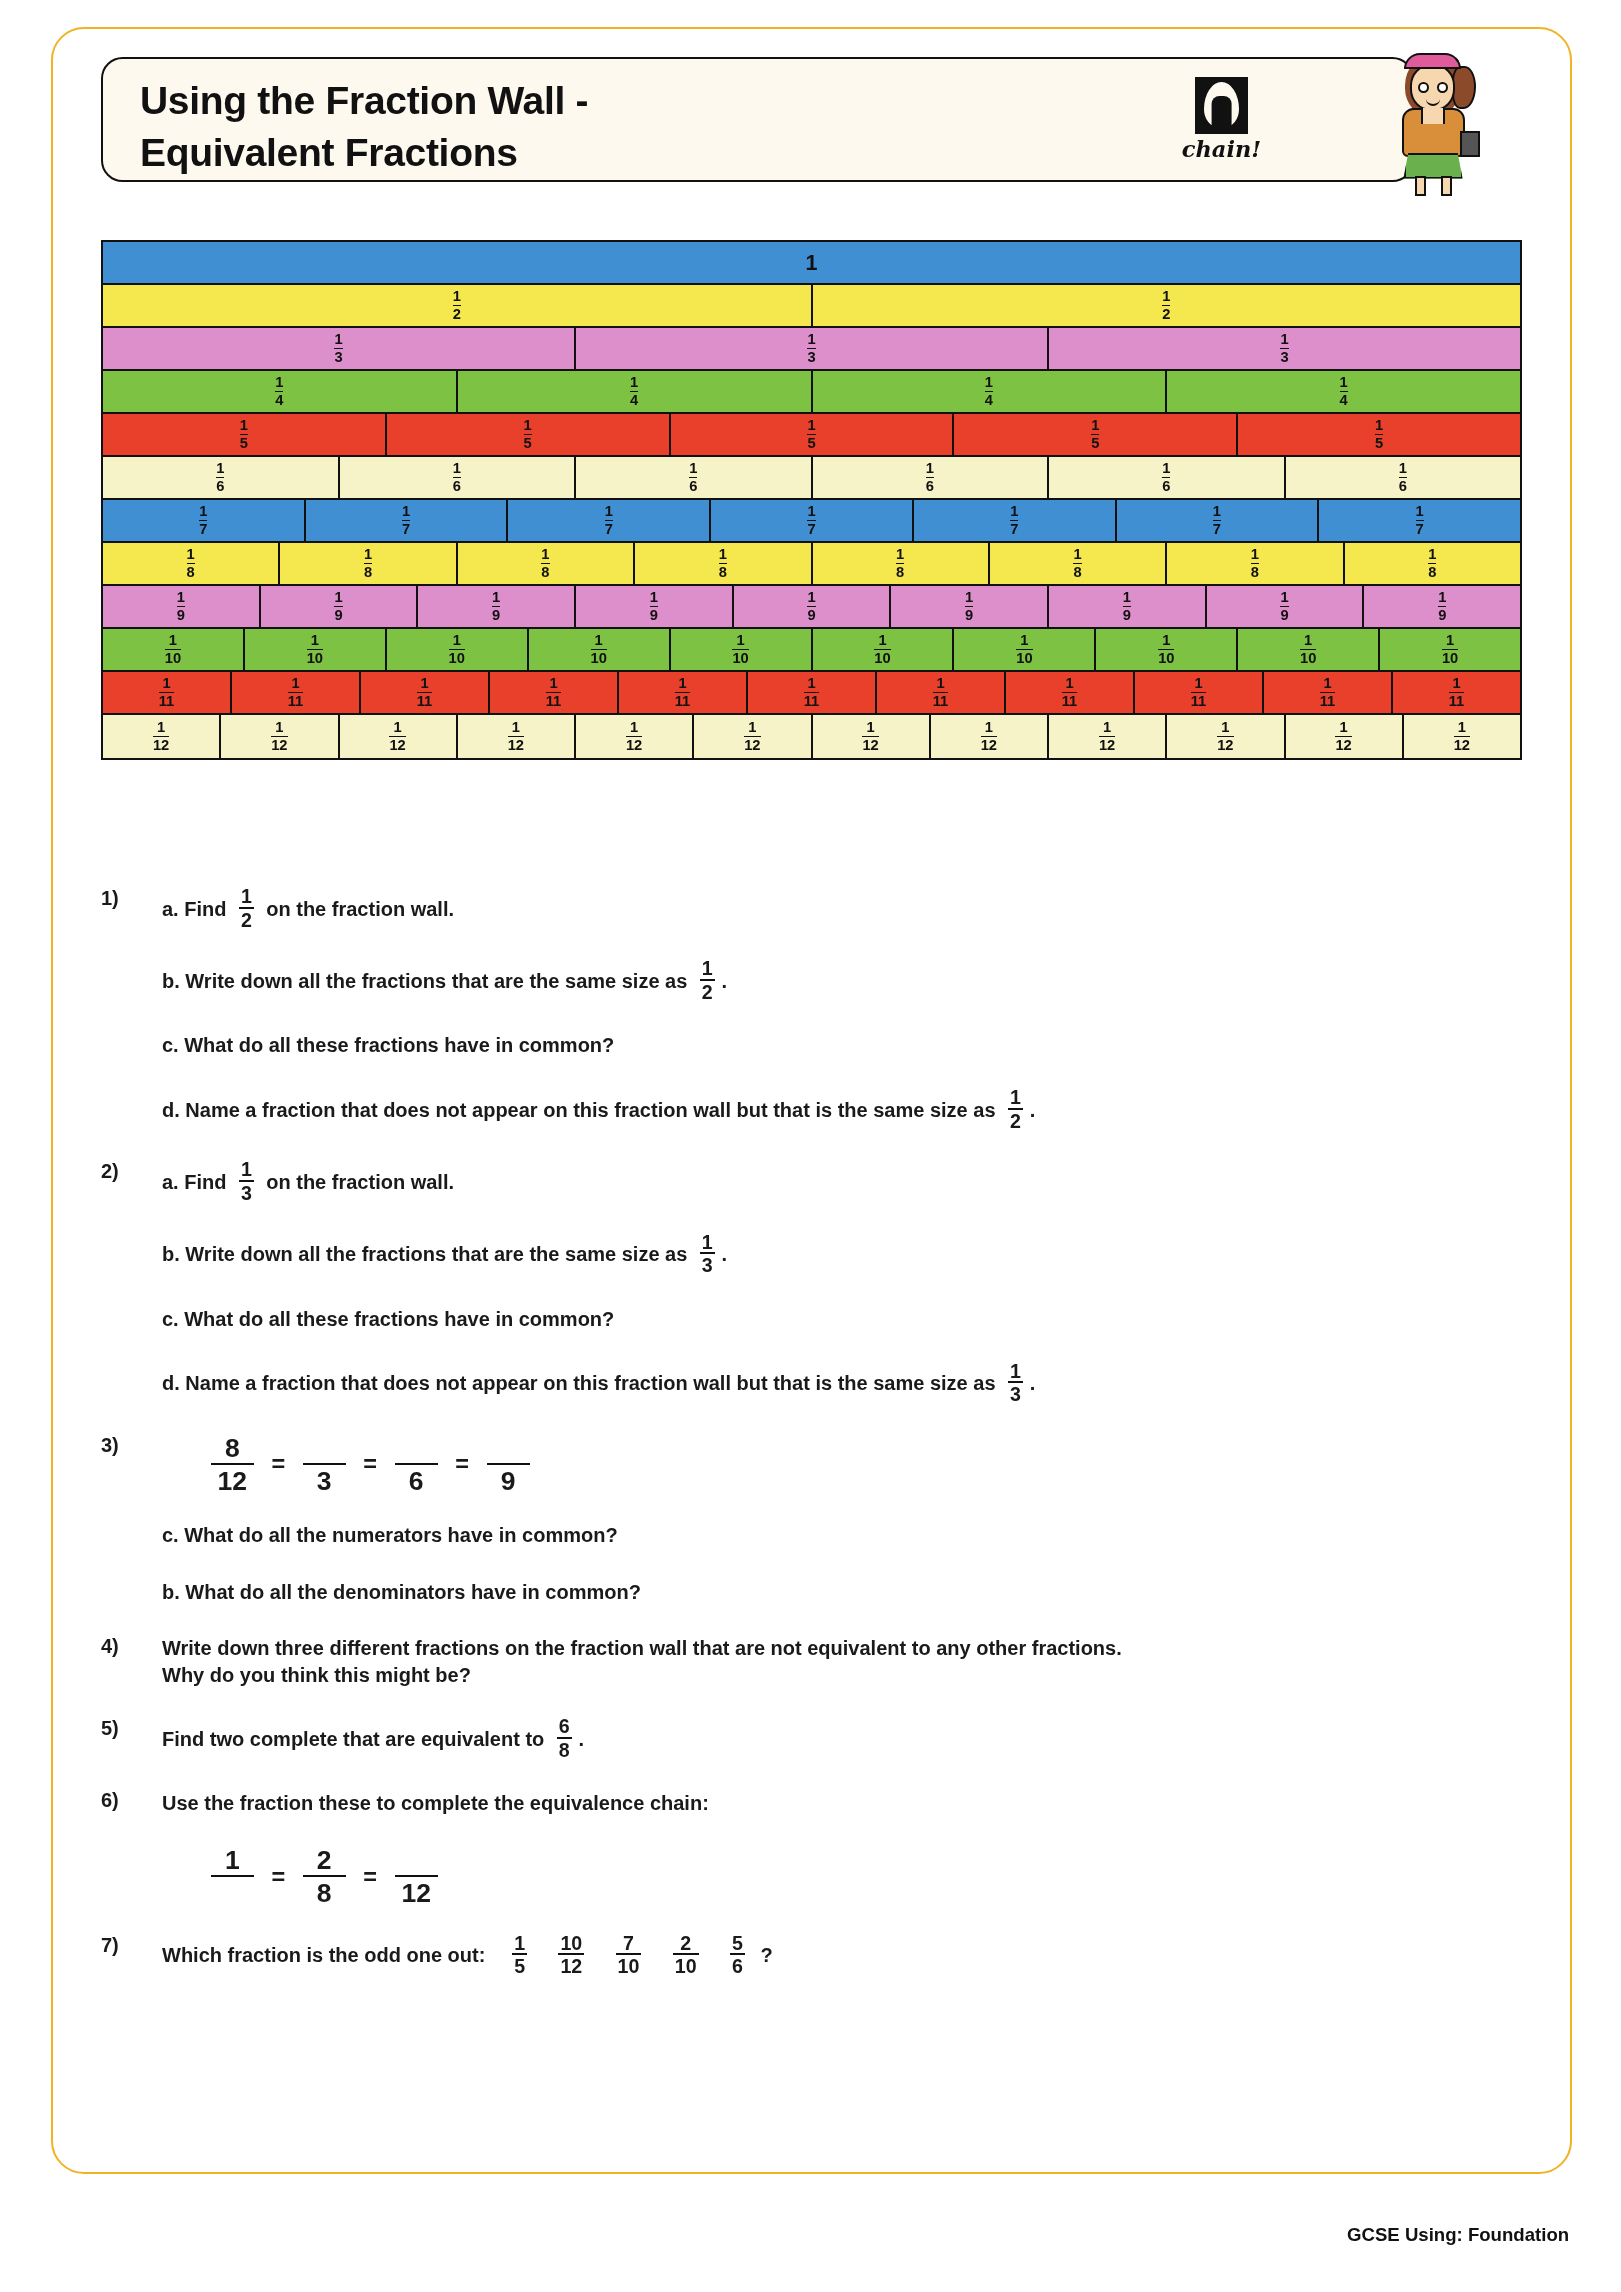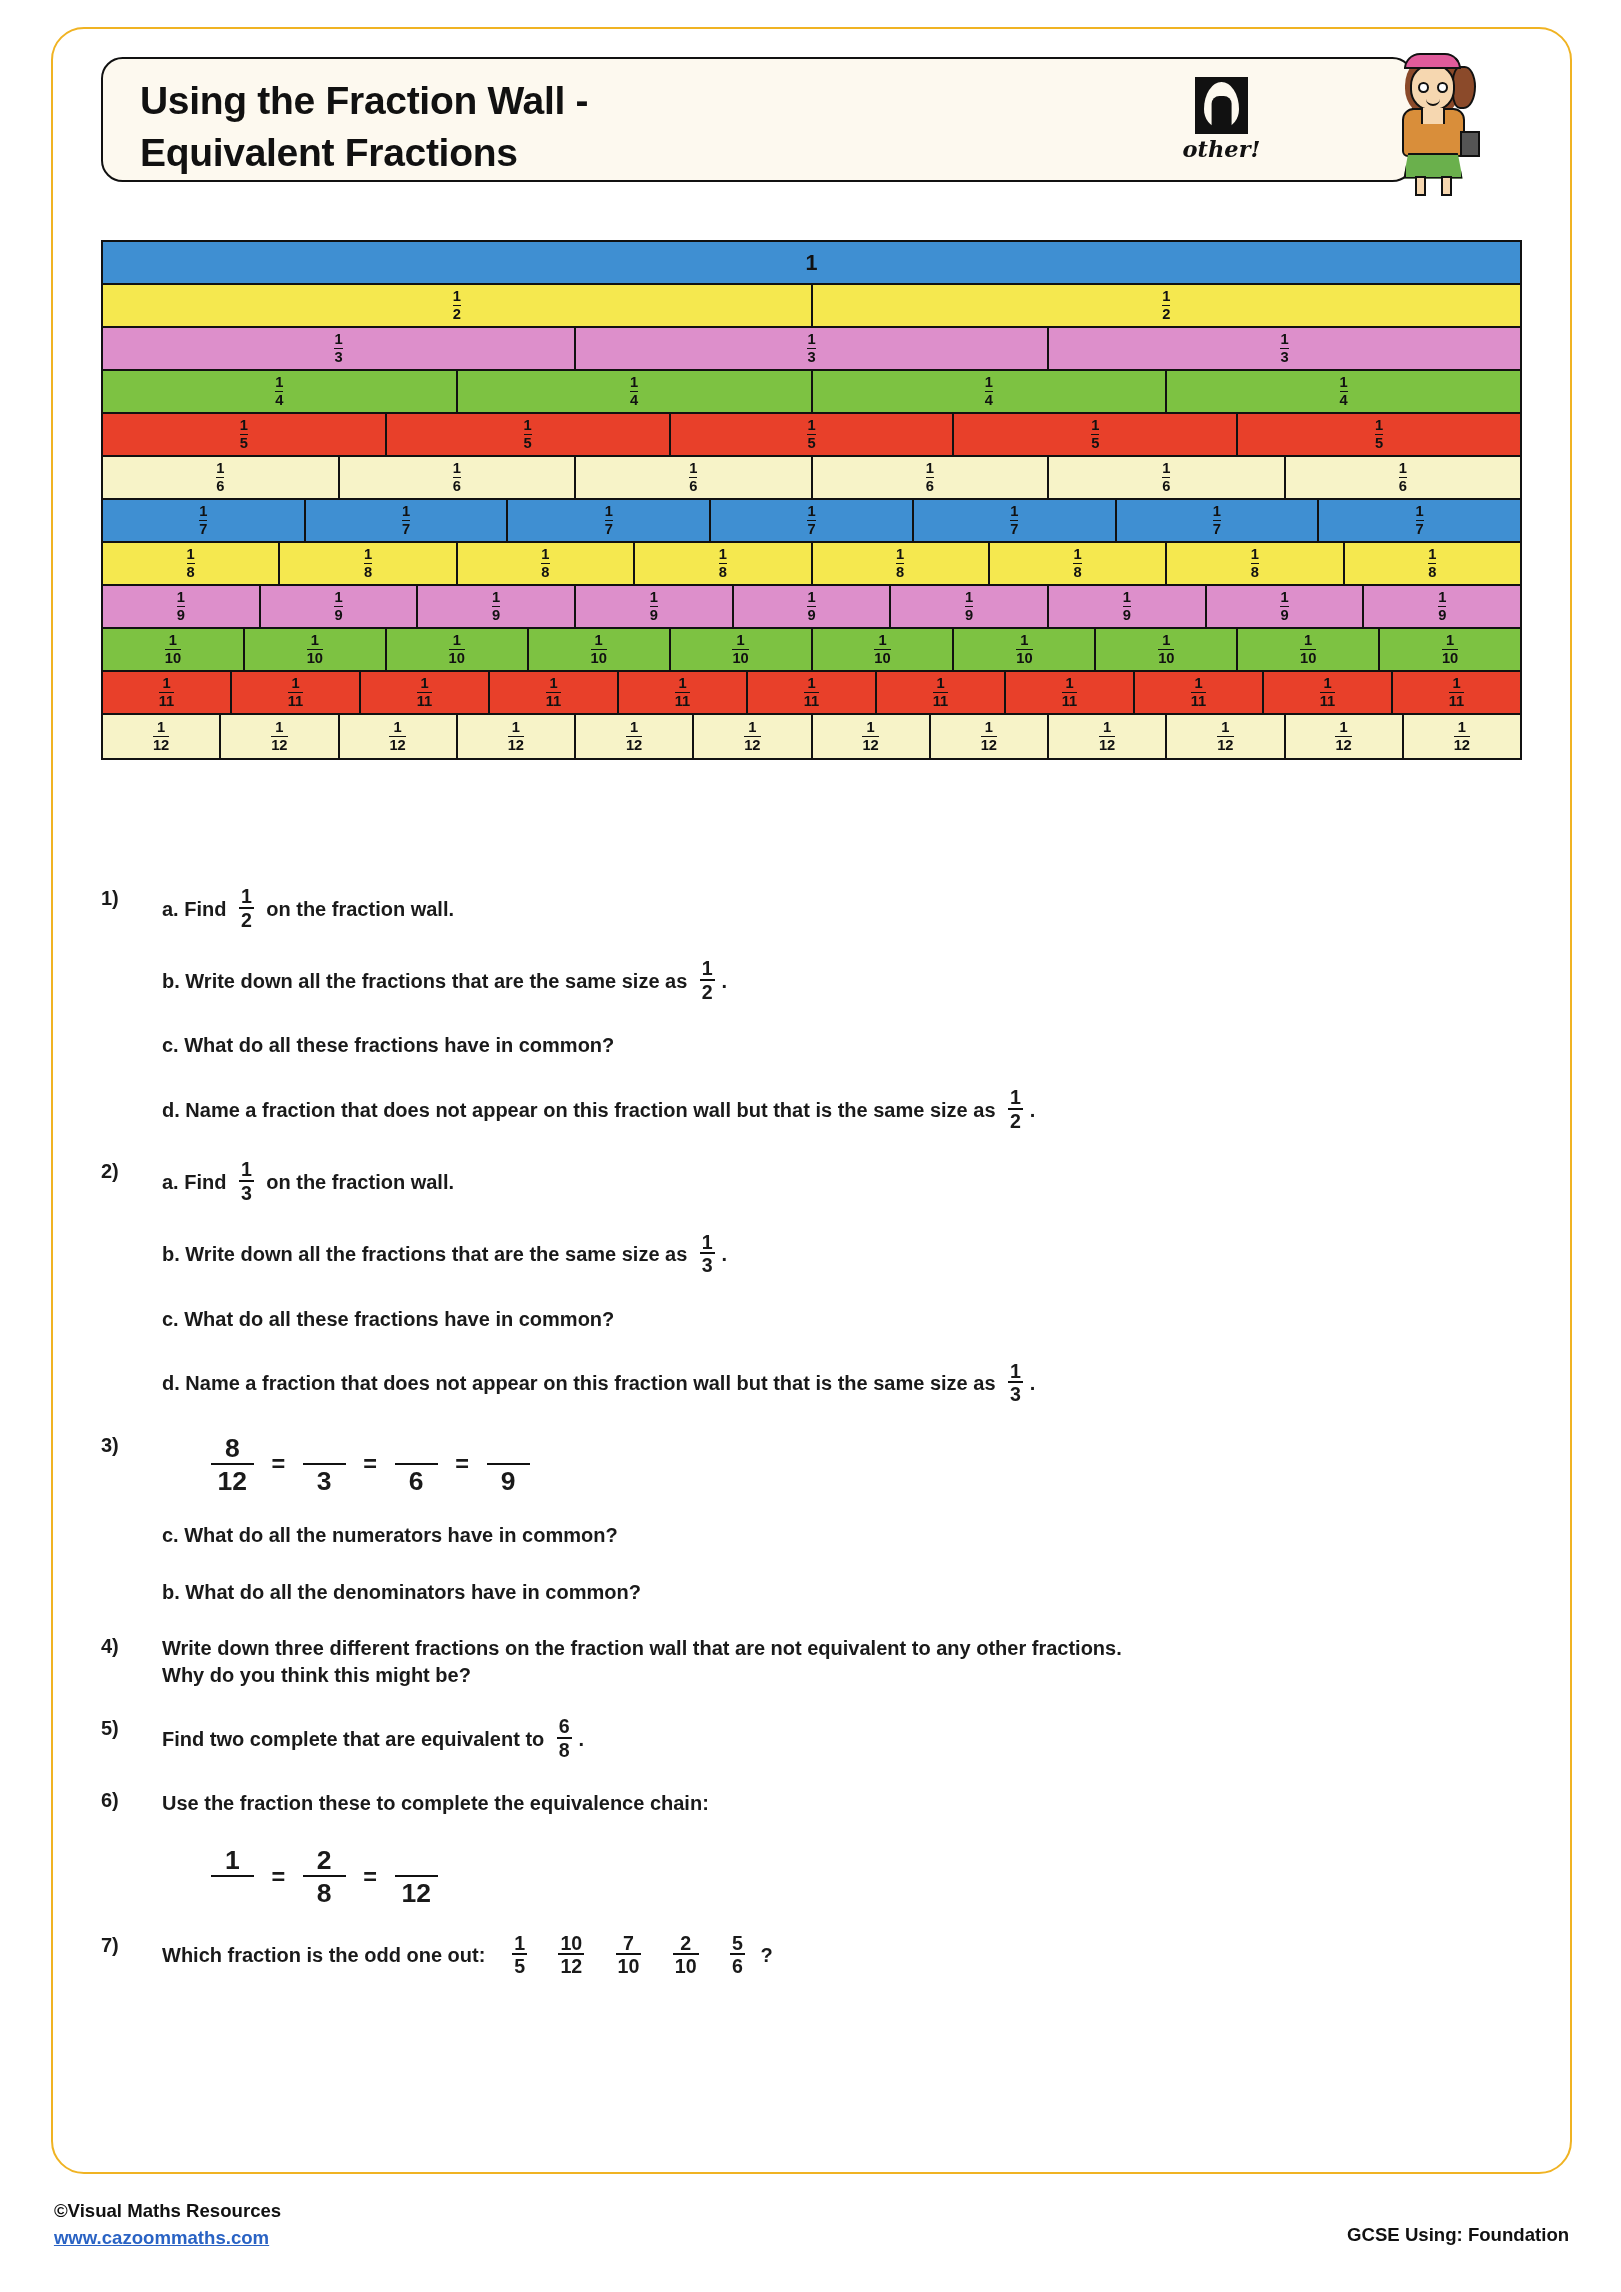--- a/index.html
+++ b/index.html
@@ -350,21 +350,21 @@
 
 <div class="page">
   <div class="page-border"></div>
 
   <div class="header">
     <div class="title-box">
       <div class="title-text">Using the Fraction Wall -
 Equivalent Fractions</div>
       <div class="logo">
         <div class="logo-glyph"></div>
-        <div class="logo-word">other!</div>
+        <div class="logo-word">chain!</div>
       </div>
     </div>
   </div>
 
   <div class="mascot">
     <div class="m-hair-back"></div>
     <div class="m-pony"></div>
     <div class="m-face"></div>
     <div class="m-band"></div>
     <div class="m-eye l"></div>
@@ -1038,20 +1038,16 @@
                 <span class="den">6</span>
               </span>
             </span>
             <span class="q-text">?</span>
           </div>
         </div>
       </div>
     </div>
 
   <div class="footer">
-    <div class="footer-left">
-      <span>©Visual Maths Resources</span>
-      <a class="url" href="#">www.cazoommaths.com</a>
-    </div>
     <div class="footer-right">GCSE Using: Foundation</div>
   </div>
 </div>
 
 
 </body></html>

